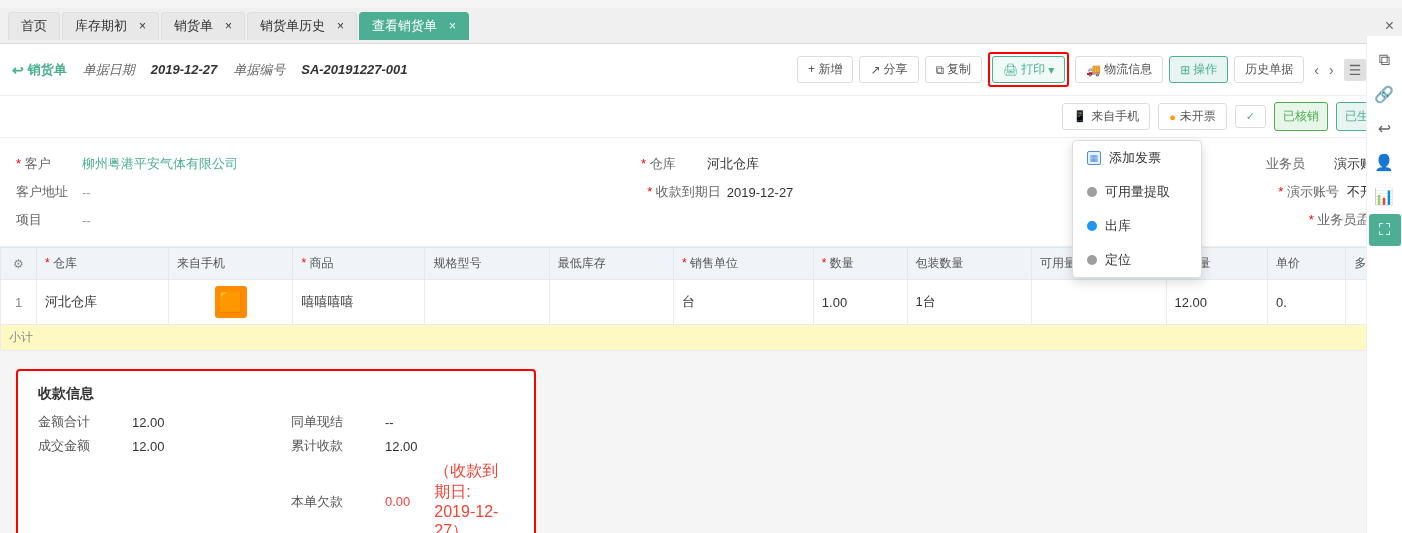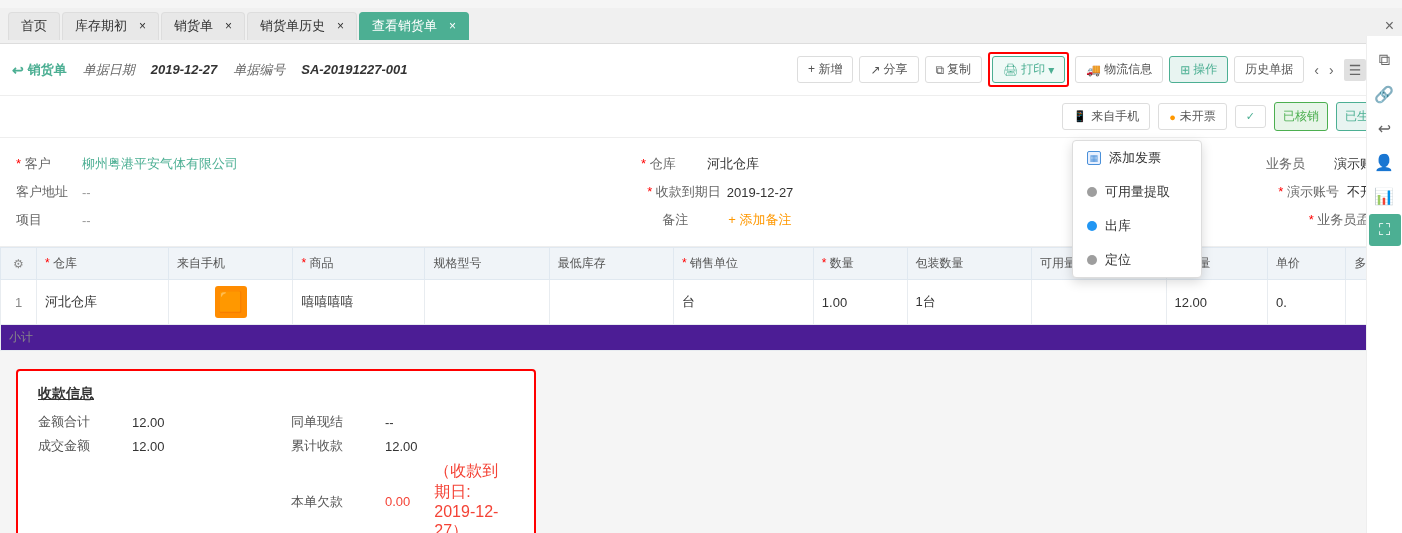--- a/index.html
+++ b/index.html
@@ -75,29 +75,29 @@
     
     .table-section { background: white; }
     .data-table { width: 100%; border-collapse: collapse; }
     .data-table th {
       background: #f0f4f8; border: 1px solid #e0e8f0; padding: 7px 8px;
       font-weight: normal; color: #555; font-size: 12px; text-align: left; white-space: nowrap;
     }
     .data-table td {
       border: 1px solid #e8ecf0; padding: 6px 8px; font-size: 13px; background: white;
     }
-    .data-table tr.subtotal td { background: #4c1d95; color: #888; font-size: 12px; }
+    .data-table tr.subtotal td { background: #fef9c3; color: #888; font-size: 12px; }
     .gear-icon { color: #888; cursor: pointer; }
 
     
     .summary-section {
       border: 2px solid red; margin: 10px 16px; padding: 14px 20px;
       background: white; border-radius: 4px; max-width: 520px;
     }
-    .summary-title { font-weight: bold; font-size: 14px; margin-bottom: 10px; text-decoration: underline; }
+    .summary-title { font-weight: bold; font-size: 14px; margin-bottom: 10px; }
     .summary-grid { display: grid; grid-template-columns: 1fr 1fr; gap: 6px 30px; }
     .summary-row { display: flex; align-items: center; gap: 24px; font-size: 13px; }
     .summary-label { color: #555; min-width: 70px; }
     .summary-val { font-weight: 500; }
 
     
     .dropdown-overlay {
       position: absolute; top: 96px; right: 200px;
       background: white; border: 1px solid #ddd; border-radius: 4px;
       box-shadow: 0 4px 12px rgba(0,0,0,0.15); min-width: 130px; z-index: 100;
@@ -252,26 +252,20 @@
       </div>
       <div class="form-right">
         <span class="form-label required">演示账号</span>
         <span class="form-value">不开票</span>
       </div>
     </div>
     <div class="form-row">
       <div class="form-field">
         <span class="form-label">项目</span>
         <span class="form-value muted">--</span>
-      </div>
-      <div class="form-field">
-        <span class="form-label">备注</span>
-        <span class="add-note-btn">
-          <span>+ 添加备注</span>
-        </span>
       </div>
       <div class="form-right">
         <span class="form-label required">业务员孟</span>
         <span class="form-value muted">--</span>
       </div>
     </div>
   </div>
 
   <div class="table-section">
     <table class="data-table">

